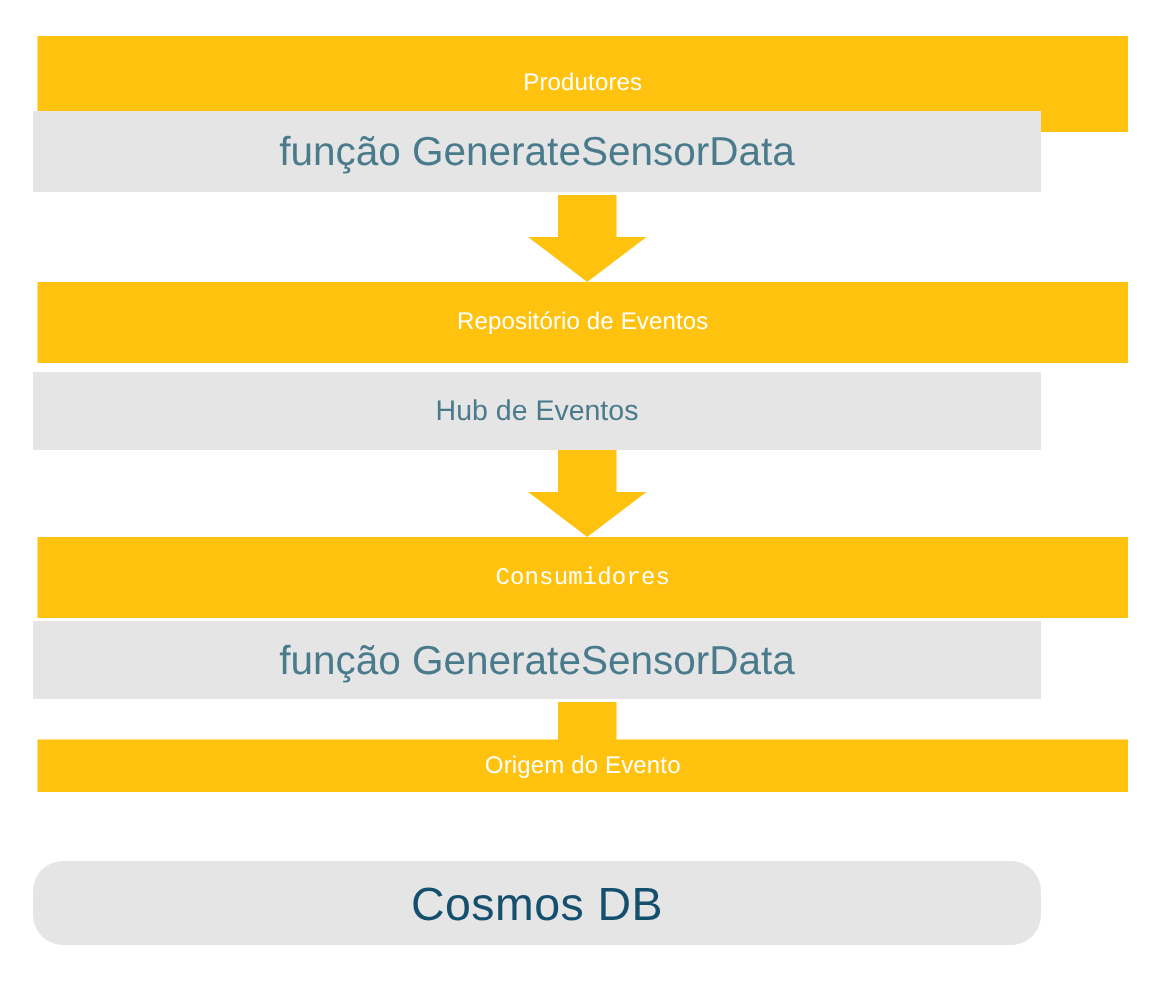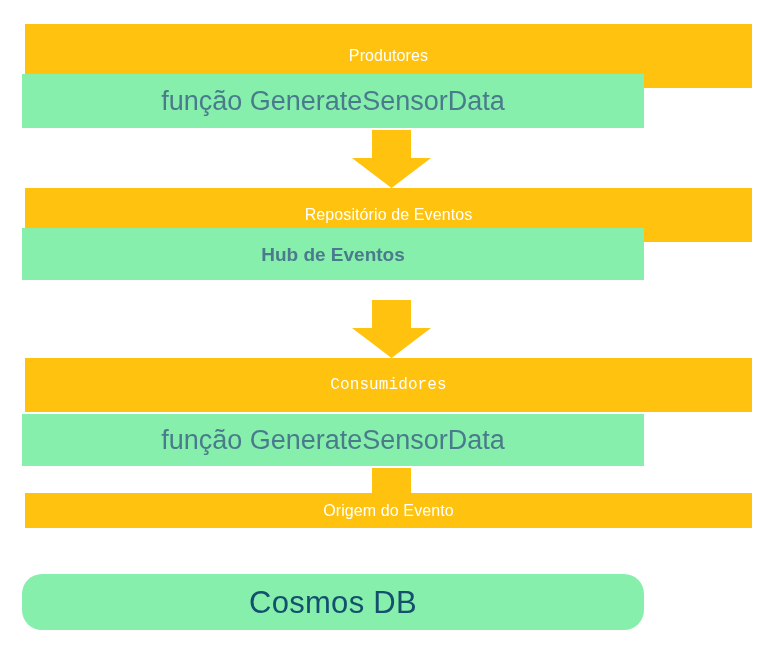--- a/index.html
+++ b/index.html
@@ -45,22 +45,22 @@
     font-size: 16px;
     line-height: 1;
     letter-spacing: 0.1px;
     white-space: nowrap;
   }
 
   
   .band-body {
     position: absolute;
     left: 22px;
-    width: 622px;
-    background: #86efac;
+    width: 672px;
+    background: #e5e5e5;
     display: flex;
     align-items: center;
     justify-content: center;
     box-sizing: border-box;
   }
   .band-body-label {
     color: #4A7B8C;
     line-height: 1;
     white-space: nowrap;
   }
@@ -98,21 +98,21 @@
   <div class="connector" style="top:130px;">
     <svg width="79" height="58" viewBox="0 0 79 58" xmlns="http://www.w3.org/2000/svg">
       <polygon points="20,0 59,0 59,28 79,28 39.5,58 0,28 20,28" fill="#FFC20E"></polygon>
     </svg>
   </div>
 
   <div class="stage">
     <div class="band-title" style="top:188px; height:54px;text-align:center;">
       <span class="band-title-label">Repositório de Eventos</span>
     </div>
-    <div class="band-body" style="top:228px; height:52px;font-weight:bold;">
+    <div class="band-body" style="top:248px; height:52px;">
       <span class="band-body-label size-md">Hub de Eventos</span>
     </div>
   </div>
 
   <div class="connector" style="top:300px;">
     <svg width="79" height="58" viewBox="0 0 79 58" xmlns="http://www.w3.org/2000/svg">
       <polygon points="20,0 59,0 59,28 79,28 39.5,58 0,28 20,28" fill="#FFC20E"></polygon>
     </svg>
   </div>
 

